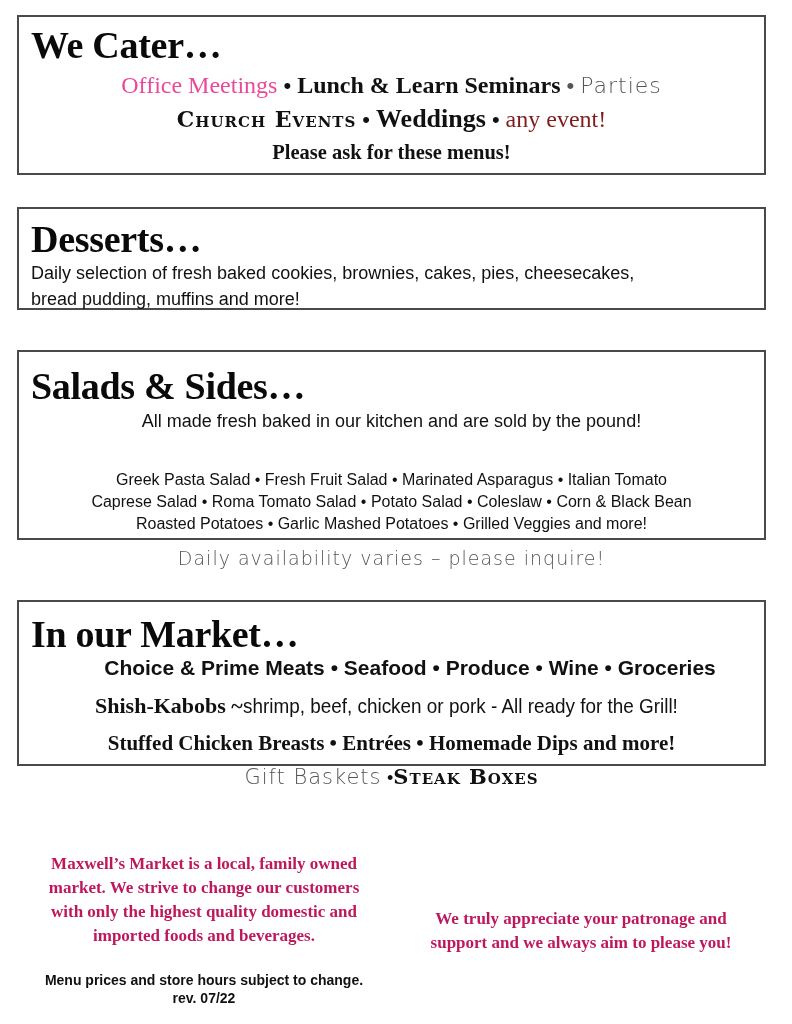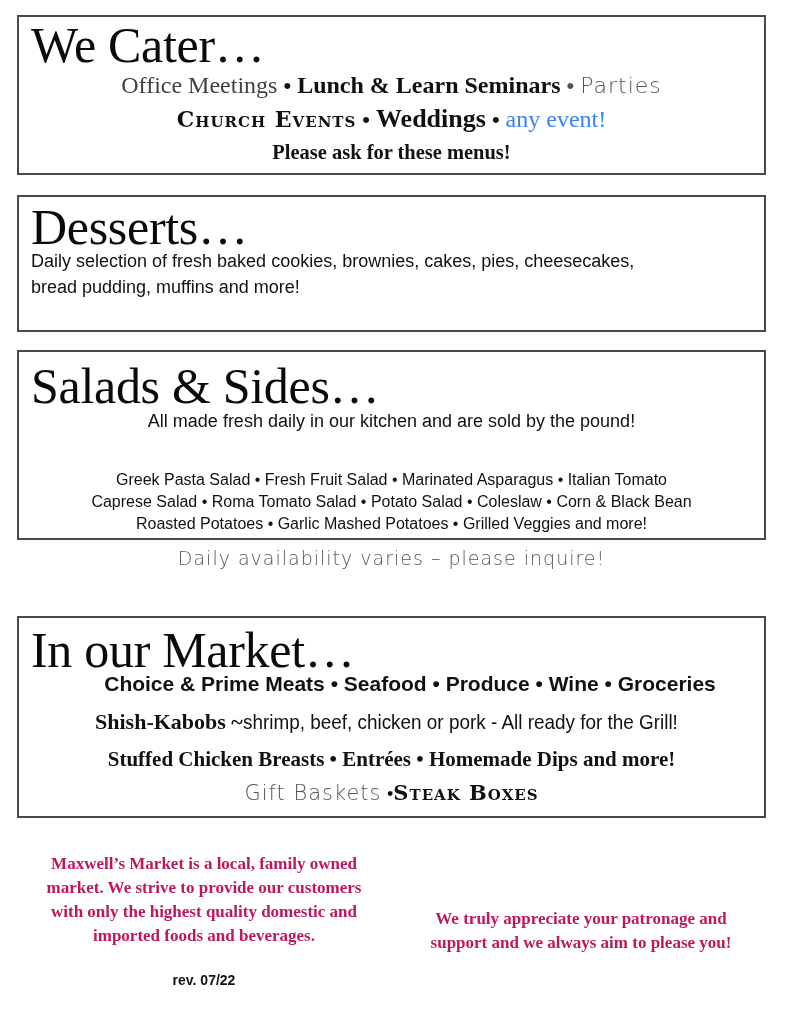--- a/index.html
+++ b/index.html
@@ -3,71 +3,71 @@
 <meta charset="utf-8">
 <style>
   html, body { margin:0; padding:0; background:#ffffff; }
   body { width:792px; height:1024px; position:relative; overflow:hidden; color:#111; }
   .box {
     position:absolute; left:17px; width:749px;
     border:2px solid #4a4a4a; box-sizing:border-box; background:#fff;
   }
   .heading {
     font-family:"Liberation Serif", "DejaVu Serif", serif;
-    font-weight:normal; font-size:50px; line-height:40px;
+    font-weight:bold; font-size:38px; line-height:40px;
     position:absolute; left:12px; letter-spacing:-0.3px; color:#0a0a0a;
   }
   .line { position:absolute; left:0; right:0; text-align:center; white-space:nowrap; }
   .serif { font-family:"Liberation Serif", "DejaVu Serif", serif; }
   .sans { font-family:"Liberation Sans", "DejaVu Sans", sans-serif; }
   .thin { font-family:"DejaVu Sans", sans-serif; font-weight:200; color:#555; letter-spacing:1px; }
   .bullet { font-family:"Liberation Sans", sans-serif; }
   .sc { font-variant:small-caps; font-weight:bold; font-family:"DejaVu Serif", serif; letter-spacing:1px; }
 
   
   #box-cater { top:15px; height:160px; }
-  #box-desserts { top:195px; height:137px; }
+  #box-desserts { top:207px; height:103px; }
   #box-salads { top:350px; height:190px; }
-  #box-market { top:616px; height:202px; }
+  #box-market { top:600px; height:166px; }
 
   .footer-text { position:absolute; text-align:center; font-family:"Liberation Serif", serif; font-weight:bold; color:#be185d; }
 </style>
 </head>
 <body>
 
 <div class="box" id="box-cater">
   <div class="heading" style="top:8px;">We Cater…</div>
   <div class="line" style="top:53px; font-size:24px; line-height:30px;">
-    <span class="serif" style="color:#404040;text-align:center;">Office Meetings</span>
+    <span class="serif" style="color:#ec4899;text-align:center;">Office Meetings</span>
     <span class="bullet" style="font-size:22px;">•</span>
     <span class="serif" style="font-weight:bold;">Lunch &amp; Learn Seminars</span>
     <span class="bullet" style="font-size:22px; color:#555;">•</span>
     <span class="thin" style="font-size:22px;margin-top:20px;">Parties</span>
   </div>
   <div class="line" style="top:87px; font-size:24px; line-height:30px;">
     <span class="sc" style="font-size:22px;">Church Events</span>
     <span class="bullet" style="font-size:22px;">•</span>
     <span class="serif" style="font-weight:bold; font-size:26px;">Weddings</span>
     <span class="bullet" style="font-size:22px;">•</span>
-    <span class="serif" style="font-size:24px; color:#3b82f6;">any event!</span>
+    <span class="serif" style="font-size:24px; color:#7f1d1d;">any event!</span>
   </div>
   <div class="line serif" style="top:121px; font-size:22px; line-height:28px; font-weight:bold; transform:scaleX(0.93);">Please ask for these menus!</div>
 </div>
 
 <div class="box" id="box-desserts">
   <div class="heading" style="top:10px;">Desserts…</div>
   <div class="sans" style="position:absolute; left:12px; top:51px; font-size:18px; line-height:26px; white-space:nowrap;">
     <div>Daily selection of fresh baked cookies, brownies, cakes, pies, cheesecakes,</div>
     <div>bread pudding, muffins and more!</div>
   </div>
 </div>
 
 <div class="box" id="box-salads">
   <div class="heading" style="top:14px;">Salads &amp; Sides…</div>
-  <div class="line sans" style="top:57px; font-size:18px; line-height:24px;">All made fresh daily in our kitchen and are sold by the pound!</div>
+  <div class="line sans" style="top:57px; font-size:18px; line-height:24px;">All made fresh baked in our kitchen and are sold by the pound!</div>
   <div class="line sans" style="top:117px; font-size:16px; line-height:22px;">Greek Pasta Salad • Fresh Fruit Salad • Marinated Asparagus • Italian Tomato</div>
   <div class="line sans" style="top:139px; font-size:16px; line-height:22px;">Caprese Salad • Roma Tomato Salad • Potato Salad • Coleslaw • Corn &amp; Black Bean</div>
   <div class="line sans" style="top:161px; font-size:16px; line-height:22px;">Roasted Potatoes • Garlic Mashed Potatoes • Grilled Veggies and more!</div>
   <div class="line thin" style="top:193px; font-size:19px; line-height:26px;">Daily availability varies – please inquire!</div>
 </div>
 
 <div class="box" id="box-market">
   <div class="heading" style="top:12px;">In our Market…</div>
   <div class="line sans" style="top:52px; font-size:21px; line-height:28px; font-weight:bold;padding-left:37px;">Choice &amp; Prime Meats • Seafood • Produce • Wine • Groceries</div>
   <div class="line" style="top:89px; font-size:21px; line-height:30px;">
@@ -75,25 +75,26 @@
   </div>
   <div class="line serif" style="top:127px; font-size:21px; line-height:28px; font-weight:bold;">Stuffed Chicken Breasts • Entrées • Homemade Dips and more!</div>
   <div class="line" style="top:160px; font-size:22px; line-height:30px;">
     <span class="thin" style="font-size:21px;margin-top:29px;">Gift Baskets</span>
     <span class="bullet" style="font-size:18px;">•</span><span class="sc" style="font-size:21px;">Steak Boxes</span>
   </div>
 </div>
 
 <div class="footer-text" style="left:14px; top:852px; width:380px; font-size:17px; line-height:24px;">
   <div>Maxwell’s Market is a local, family owned</div>
-  <div>market.  We strive to provide our customers</div>
+  <div>market.  We strive to change our customers</div>
   <div>with only the highest quality domestic and</div>
   <div>imported foods and beverages.</div>
 </div>
 
 <div style="position:absolute; left:14px; top:971px; width:380px; text-align:center; font-family:'Liberation Sans', sans-serif; font-weight:bold; font-size:14px; line-height:18px;">
+  <div>Menu prices and store hours subject to change.</div>
   <div>rev. 07/22</div>
 </div>
 
 <div class="footer-text" style="left:396px; top:907px; width:370px; font-size:17px; line-height:24px;">
   <div>We truly appreciate your patronage and</div>
   <div>support and we always aim to please you!</div>
 </div>
 
 </body></html>

